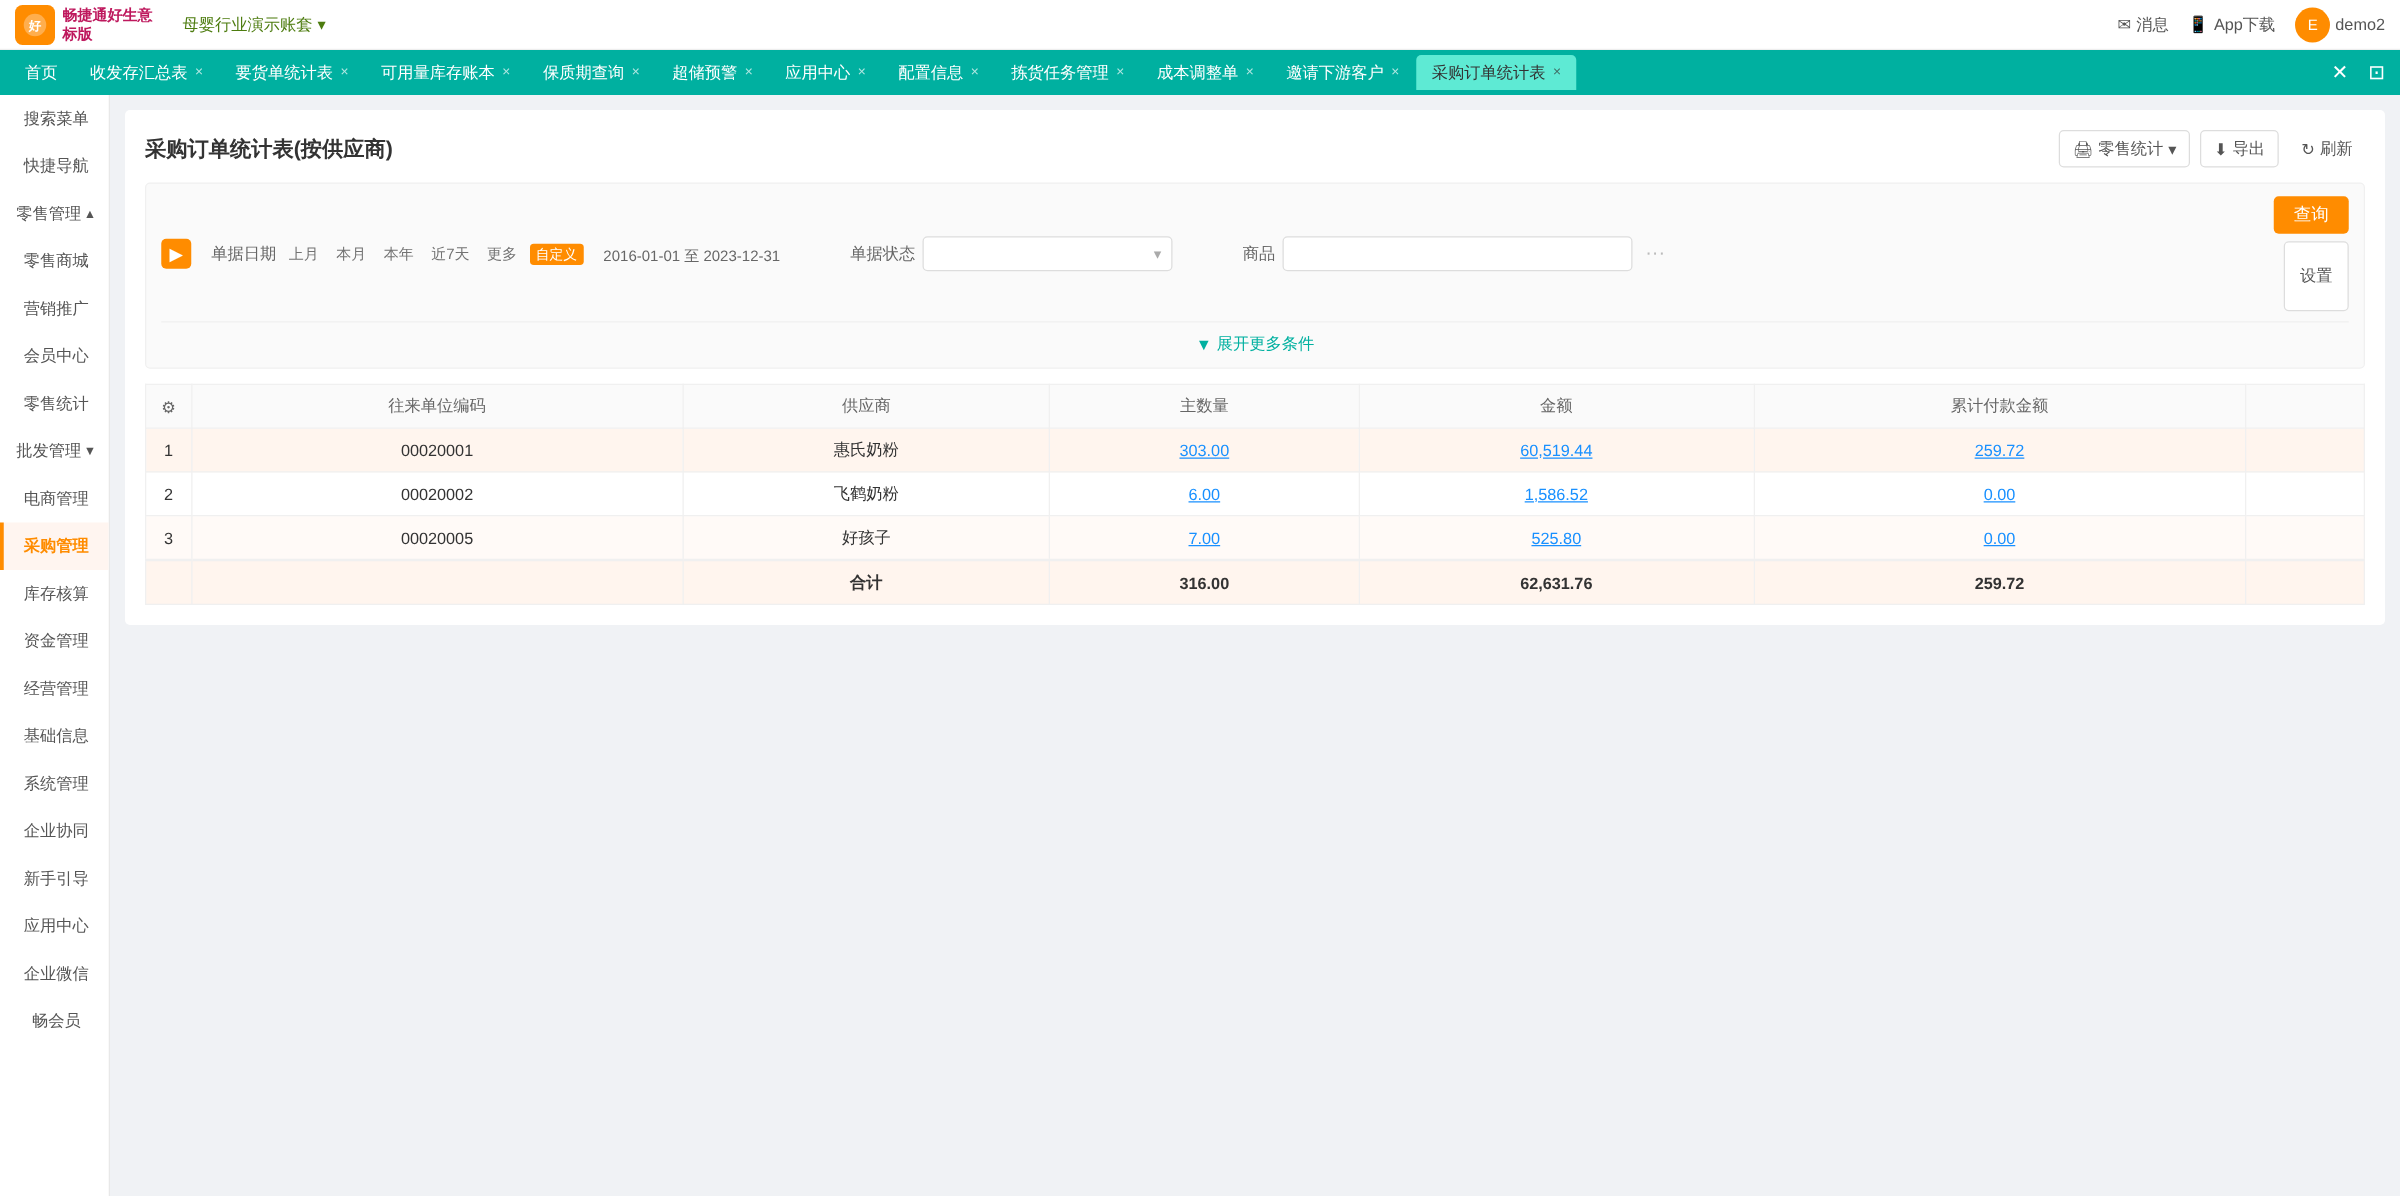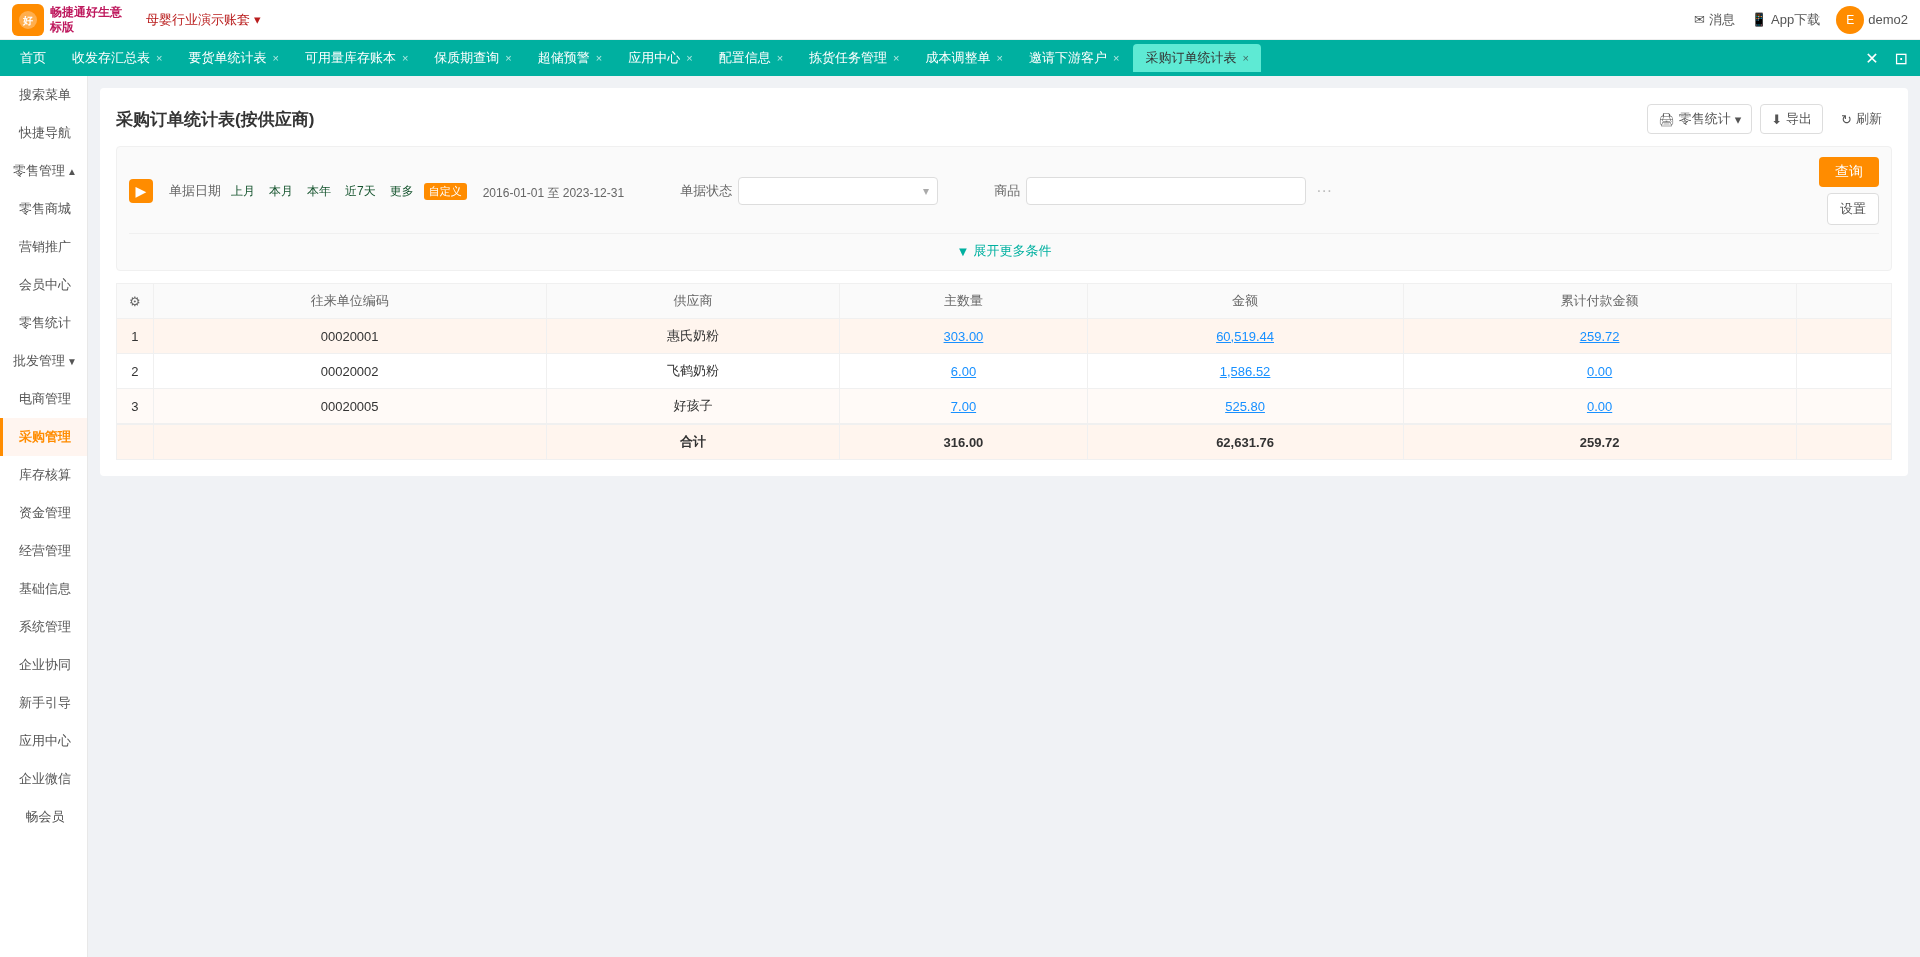--- a/index.html
+++ b/index.html
@@ -5,21 +5,21 @@
     * { margin: 0; padding: 0; box-sizing: border-box; }
     body { font-family: 'Microsoft YaHei', Arial, sans-serif; font-size: 13px; background: #f5f5f5; color: #333; width: 1920px; min-height: 957px; overflow-x: hidden; }
 
     
     .top-bar { height: 40px; background: #fff; display: flex; align-items: center; justify-content: space-between; padding: 0 12px; border-bottom: 1px solid #eee; }
     .top-bar-left { display: flex; align-items: center; gap: 8px; }
     .logo-area { display: flex; align-items: center; gap: 6px; }
     .logo-icon { width: 32px; height: 32px; background: #ff8c00; border-radius: 6px; display: flex; align-items: center; justify-content: center; color: #fff; font-size: 12px; font-weight: bold; }
     .logo-text { font-size: 12px; color: #be185d; font-weight: bold; line-height: 1.2; }
     .workspace-select { display: flex; align-items: center; gap: 4px; font-size: 13px; color: #333; cursor: pointer; border: none; background: transparent; margin-left: 16px; }
-    .workspace-select span { color: #b91c1c; }
+    .workspace-select span { color: #4d7c0f; }
     .top-bar-right { display: flex; align-items: center; gap: 16px; }
     .top-bar-btn { display: flex; align-items: center; gap: 4px; font-size: 13px; color: #555; cursor: pointer; }
     .avatar { width: 28px; height: 28px; border-radius: 50%; background: #ff8c00; display: flex; align-items: center; justify-content: center; color: #fff; font-size: 12px; }
 
     
     .nav-tabs { height: 36px; background: #00b0a0; display: flex; align-items: center; padding: 0 8px; gap: 2px; overflow: hidden; }
     .nav-tab { height: 28px; padding: 0 12px; display: flex; align-items: center; gap: 4px; font-size: 13px; color: #fff; cursor: pointer; border-radius: 4px 4px 0 0; white-space: nowrap; }
     .nav-tab.active { background: #5eead4; color: #333; }
     .nav-tab .close-x { font-size: 11px; opacity: 0.7; margin-left: 2px; }
     .nav-tab-home { background: transparent; }
@@ -43,30 +43,30 @@
     .btn-print { display: flex; align-items: center; gap: 4px; padding: 5px 10px; border: 1px solid #ddd; background: #fff; border-radius: 4px; cursor: pointer; font-size: 13px; color: #555; }
     .btn-export { display: flex; align-items: center; gap: 4px; padding: 5px 10px; border: 1px solid #ddd; background: #fff; border-radius: 4px; cursor: pointer; font-size: 13px; color: #555; }
     .btn-refresh { display: flex; align-items: center; gap: 4px; padding: 5px 10px; border: none; background: transparent; cursor: pointer; font-size: 13px; color: #555; }
 
     
     .filter-bar { background: #fafafa; border: 1px solid #f0f0f0; border-radius: 4px; padding: 10px 12px; margin-bottom: 12px; }
     .filter-row { display: flex; align-items: center; gap: 16px; flex-wrap: wrap; }
     .filter-item { display: flex; align-items: center; gap: 6px; }
     .filter-label { font-size: 13px; color: #666; white-space: nowrap; }
     .date-shortcuts { display: flex; align-items: center; gap: 6px; }
-    .date-btn { font-size: 12px; color: #14532d; cursor: pointer; padding: 1px 4px; text-align: center; }
+    .date-btn { font-size: 12px; color: #737373; cursor: pointer; padding: 1px 4px; text-align: center; }
     .date-range { font-size: 12px; color: #666; margin-top: 4px; }
     .custom-badge { background: #ff8c00; color: #fff; font-size: 11px; padding: 1px 5px; border-radius: 3px; }
     .filter-input { height: 28px; border: 1px solid #ddd; border-radius: 4px; padding: 0 8px; font-size: 13px; min-width: 180px; }
     .filter-divider { width: 100%; height: 1px; background: #f0f0f0; margin: 8px 0; }
     .expand-row { display: flex; align-items: center; justify-content: center; }
     .expand-btn { display: flex; align-items: center; gap: 4px; color: #00b0a0; cursor: pointer; font-size: 13px; }
 
     .btn-search { background: #ff8c00; color: #fff; border: none; border-radius: 4px; padding: 6px 16px; font-size: 14px; cursor: pointer; }
-    .btn-settings { background: #fff; color: #555; border: 1px solid #ddd; border-radius: 4px; padding: 6px 12px; font-size: 13px; cursor: pointer; display: block; margin-top: 6px; }
+    .btn-settings { background: #fff; color: #555; border: 1px solid #ddd; border-radius: 4px; padding: 18px 12px; font-size: 13px; cursor: pointer; display: block; margin-top: 6px; }
 
     
     .data-table { width: 100%; border-collapse: collapse; }
     .data-table th { background: #fafafa; border: 1px solid #f0f0f0; padding: 8px 12px; text-align: center; font-size: 13px; color: #666; font-weight: normal; }
     .data-table td { border: 1px solid #f0f0f0; padding: 8px 12px; font-size: 13px; color: #333; text-align: center; }
     .data-table tr:nth-child(odd) td { background: #fffaf7; }
     .data-table tr:nth-child(even) td { background: #fff; }
     .data-table tr:first-child td { background: #fff5ee; }
     .data-table .num-link { color: #1890ff; text-decoration: underline; cursor: pointer; }
     .table-footer { background: #fef6ee; }

